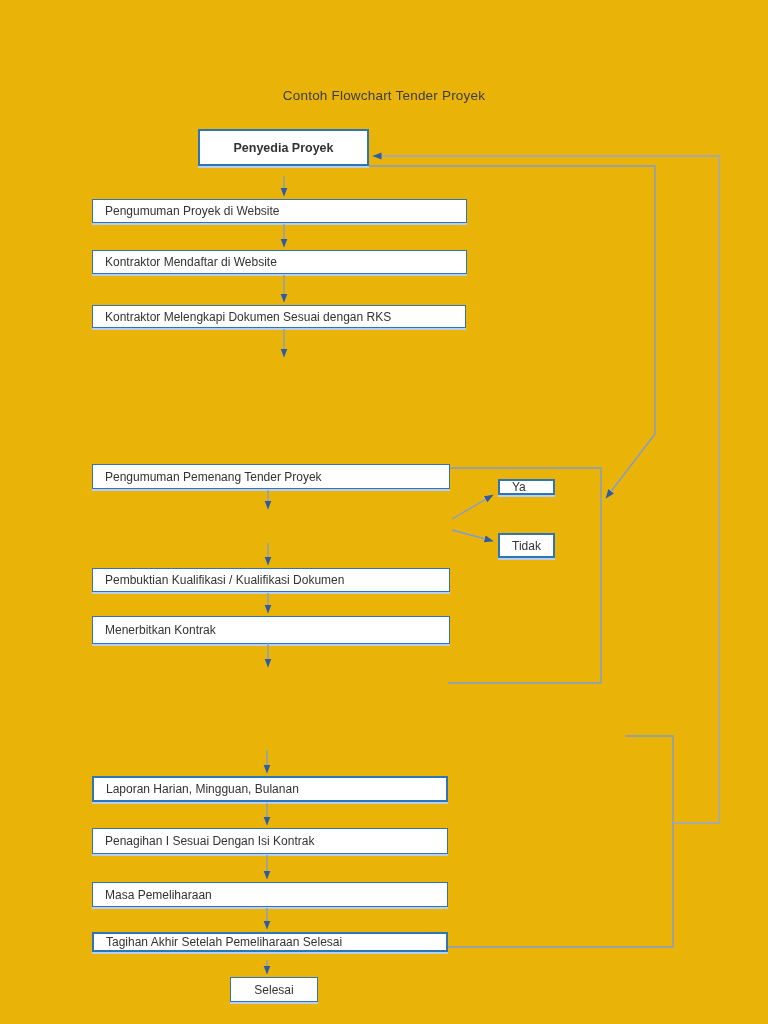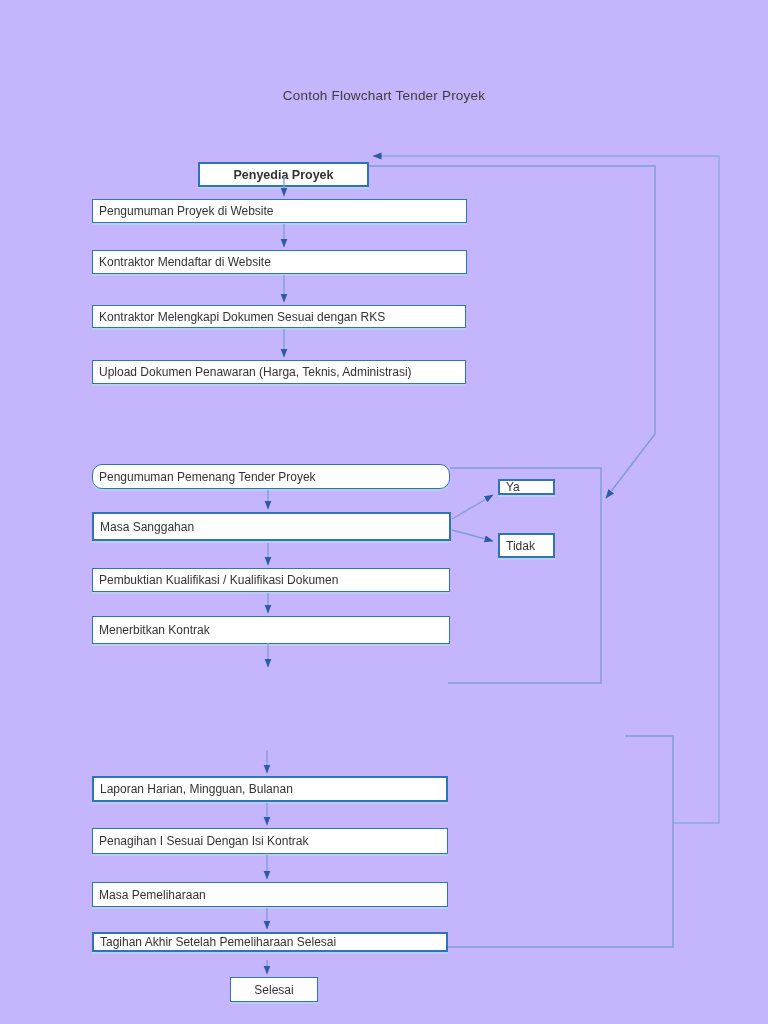--- a/index.html
+++ b/index.html
@@ -1,54 +1,52 @@
 <!DOCTYPE html>
 <html><head>
 <meta charset="utf-8">
 <style>
   html,body{margin:0;padding:0;background:#fff;}
   .page{
-    position:relative;width:768px;height:1024px;background:#c4b5fd;
+    position:relative;width:768px;height:1024px;background:#eab308;
     font-family:"Liberation Sans", sans-serif;overflow:hidden;
   }
   .diagram-title{
     position:absolute;left:0;right:0;top:88px;text-align:center;
     font-size:13.5px;color:#3d3d3d;letter-spacing:.2px;
   }
   .node{
     position:absolute;display:flex;align-items:center;
     background:#fff;border:1.6px solid #2e75b6;box-sizing:border-box;
-    font-size:12px;color:#333;padding-left:6px;white-space:nowrap;
+    font-size:12px;color:#333;padding-left:12px;white-space:nowrap;
     box-shadow:0 2px 0 #b9cfec;
   }
   .node.thick{border-width:2.5px;}
   .node.center{justify-content:center;padding-left:0;}
   .node.bold{font-weight:bold;font-size:12.5px;}
   svg.connectors{position:absolute;left:0;top:0;pointer-events:none;}
 </style>
 </head>
 <body>
 
 <div class="page">
 
   <div class="diagram-title">Contoh Flowchart Tender Proyek</div>
 
-  <div class="node thick bold center" style="left:198px;top:162px;width:171px;height:25px;">Penyedia Proyek</div>
+  <div class="node thick bold center" style="left:198px;top:129px;width:171px;height:37px;">Penyedia Proyek</div>
 
   <div class="node" style="left:92px;top:199px;width:375px;height:24px;">Pengumuman Proyek di Website</div>
 
   <div class="node" style="left:92px;top:250px;width:375px;height:24px;">Kontraktor Mendaftar di Website</div>
 
   <div class="node" style="left:92px;top:305px;width:374px;height:23px;">Kontraktor Melengkapi Dokumen Sesuai dengan RKS</div>
 
-  <div class="node" style="left:92px;top:360px;width:374px;height:24px;">Upload Dokumen Penawaran (Harga, Teknis, Administrasi)</div>
 
-  <div class="node" style="left:92px;top:464px;width:358px;height:25px;border-radius:10px;">Pengumuman Pemenang Tender Proyek</div>
+  <div class="node" style="left:92px;top:464px;width:358px;height:25px;">Pengumuman Pemenang Tender Proyek</div>
 
-  <div class="node thick" style="left:92px;top:512px;width:359px;height:29px;">Masa Sanggahan</div>
 
   <div class="node thick" style="left:498px;top:479px;width:57px;height:16px;">Ya</div>
 
   <div class="node thick" style="left:498px;top:533px;width:57px;height:25px;">Tidak</div>
 
   <div class="node" style="left:92px;top:568px;width:358px;height:24px;">Pembuktian Kualifikasi / Kualifikasi Dokumen</div>
 
   <div class="node" style="left:92px;top:616px;width:358px;height:28px;">Menerbitkan Kontrak</div>
 
 

